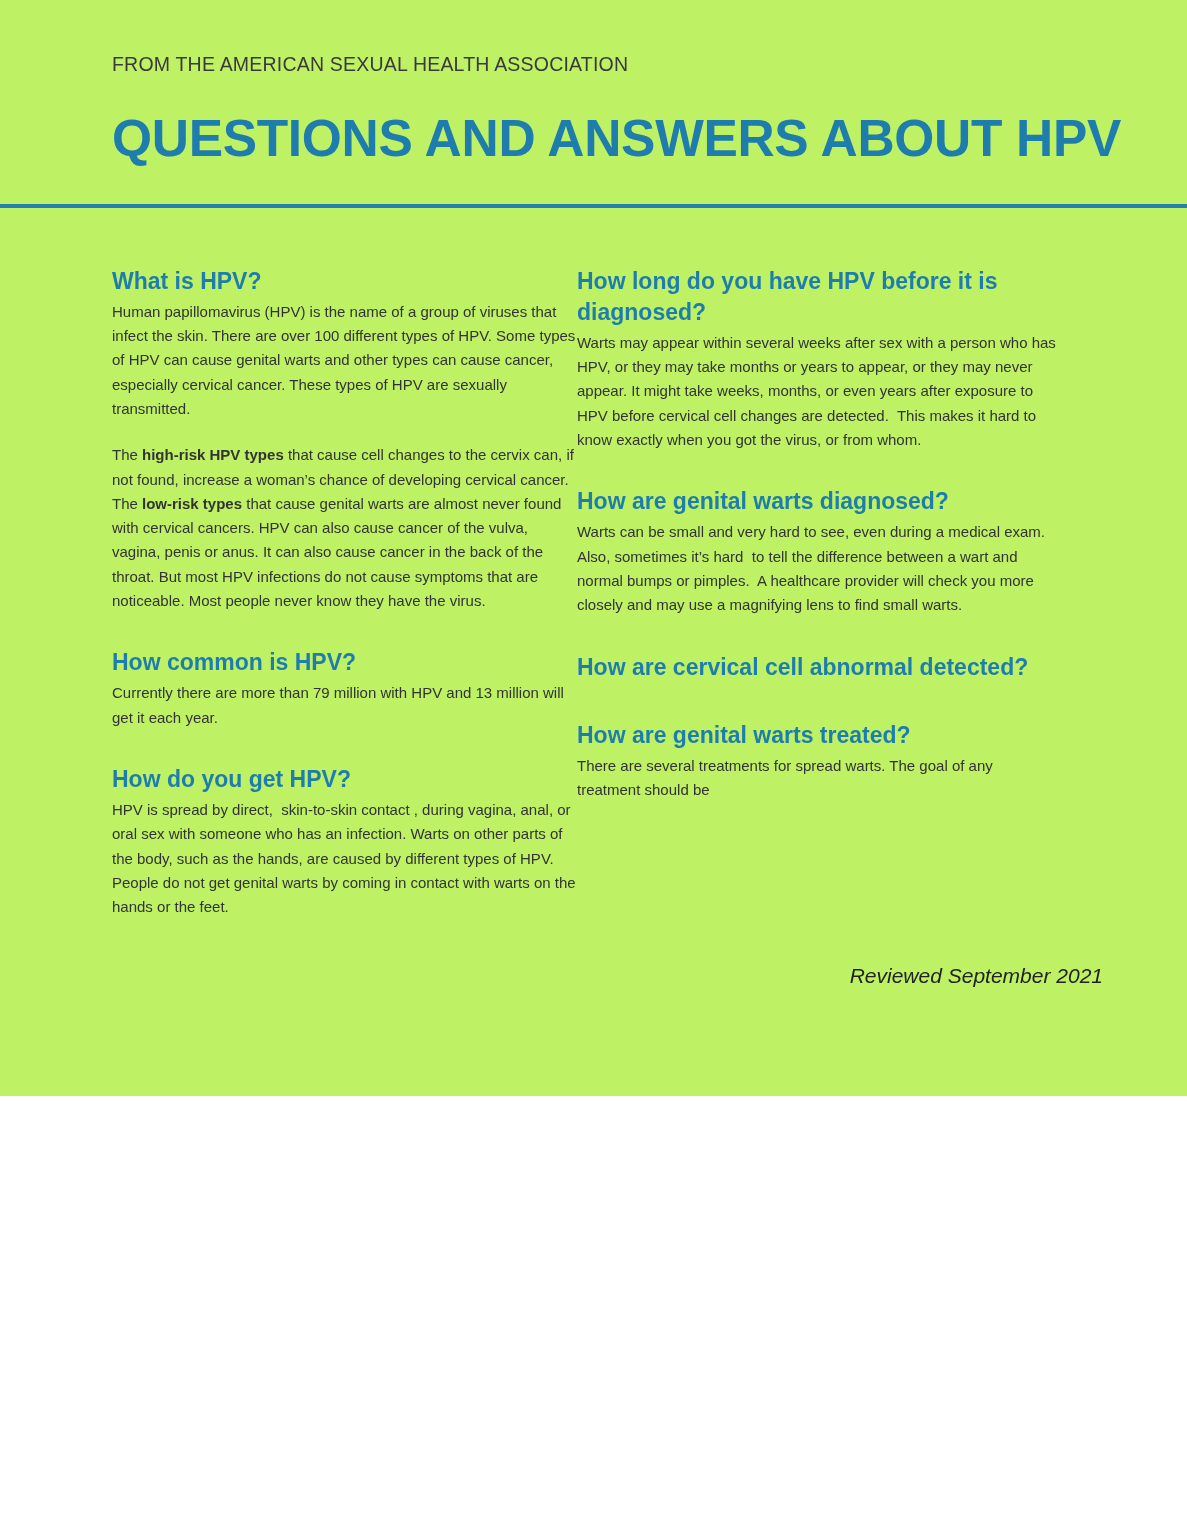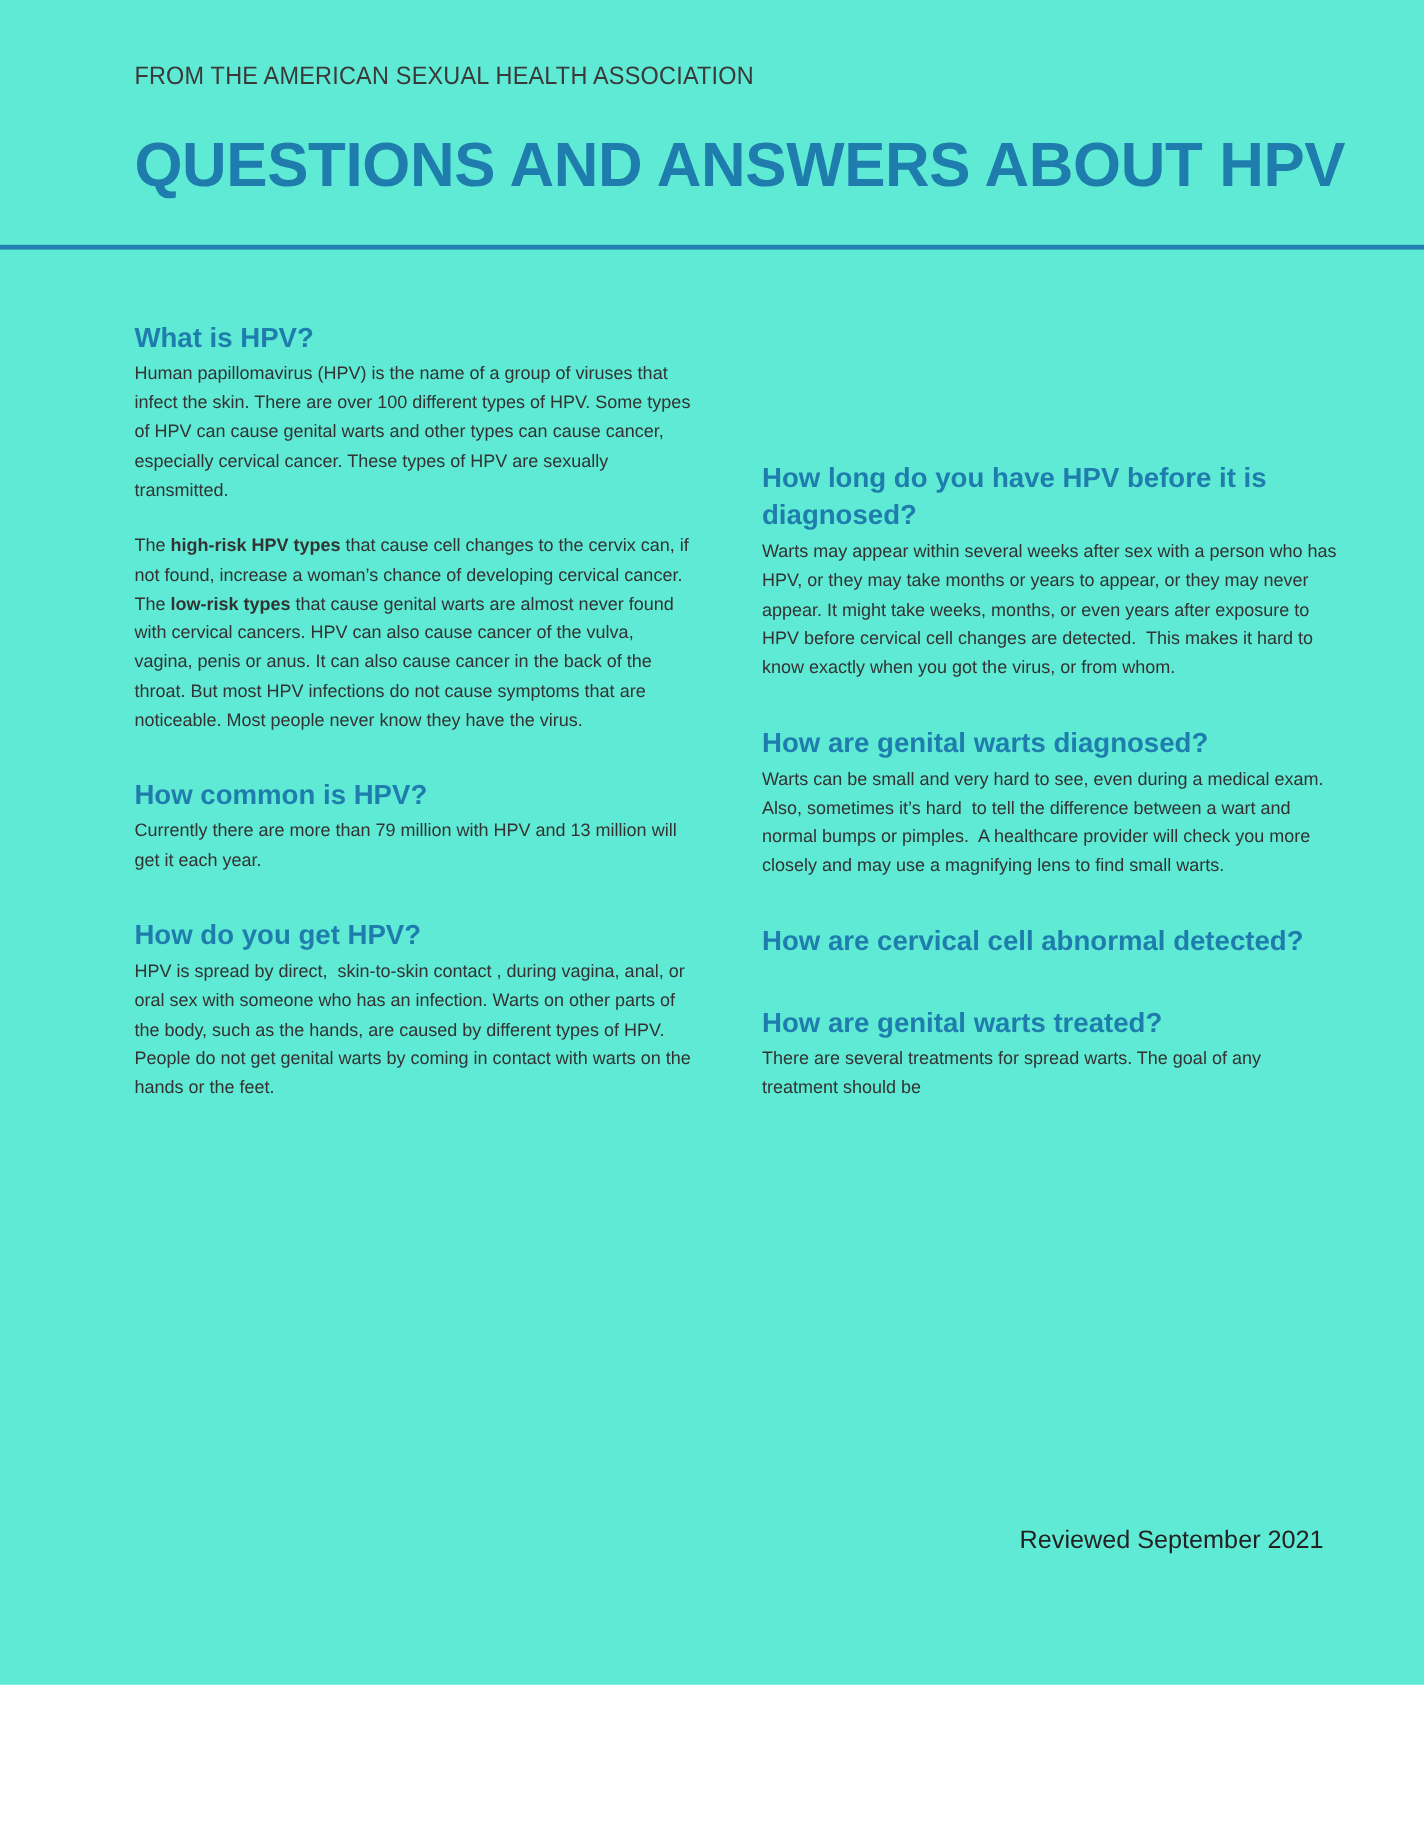--- a/index.html
+++ b/index.html
@@ -12,23 +12,23 @@
     width: 1187px;
     height: 1536px;
     font-family: "Liberation Sans", sans-serif;
     color: #333333;
     position: relative;
     overflow: hidden;
   }
 
   .page {
     width: 1187px;
-    height: 1404px;
+    height: 1096px;
     position: relative;
-    background: #5eead4;
+    background: #bef264;
   }
 
   
   .masthead {
     padding: 52px 88px 0 112px;
   }
   .kicker {
     font-family: "Liberation Sans", sans-serif;
     font-size: 21px;
     letter-spacing: 0.2px;
@@ -56,22 +56,20 @@
     width: 1187px;
     margin-left: -112px;
     height: 4px;
     background: #2380B0;
   }
 
   
   .columns {
     display: flex;
     padding: 58px 70px 0 112px;
-    gap: 58px;
-    align-items: flex-end;
   }
   .col {
     width: 465px;
     flex: 0 0 465px;
   }
   .col-right { width: 480px; flex: 0 0 480px; }
 
   .sec-heading {
     font-family: "Liberation Sans", sans-serif;
     font-size: 23px;
@@ -94,20 +92,21 @@
   .block { margin-bottom: 0; }
   .gap-lg { height: 34px; }
   .gap-sm { height: 22px; }
 
   
   .footer {
     position: absolute;
     right: 84px;
     bottom: 108px;
     font-family: "Liberation Sans", sans-serif;
+    font-style: italic;
     font-size: 21px;
     color: #222222;
   }
 </style>
 </head>
 <body>
 
 <div class="page">
 
   <div class="masthead">

